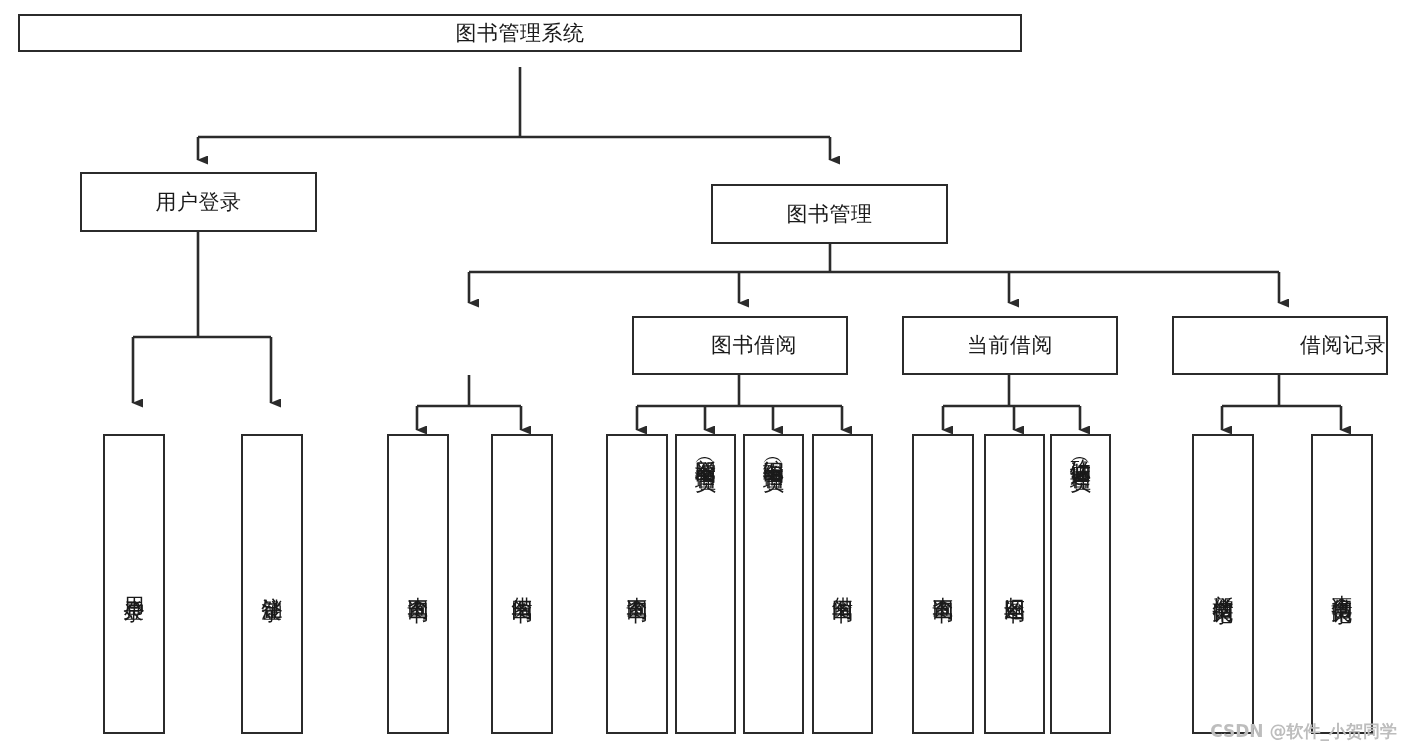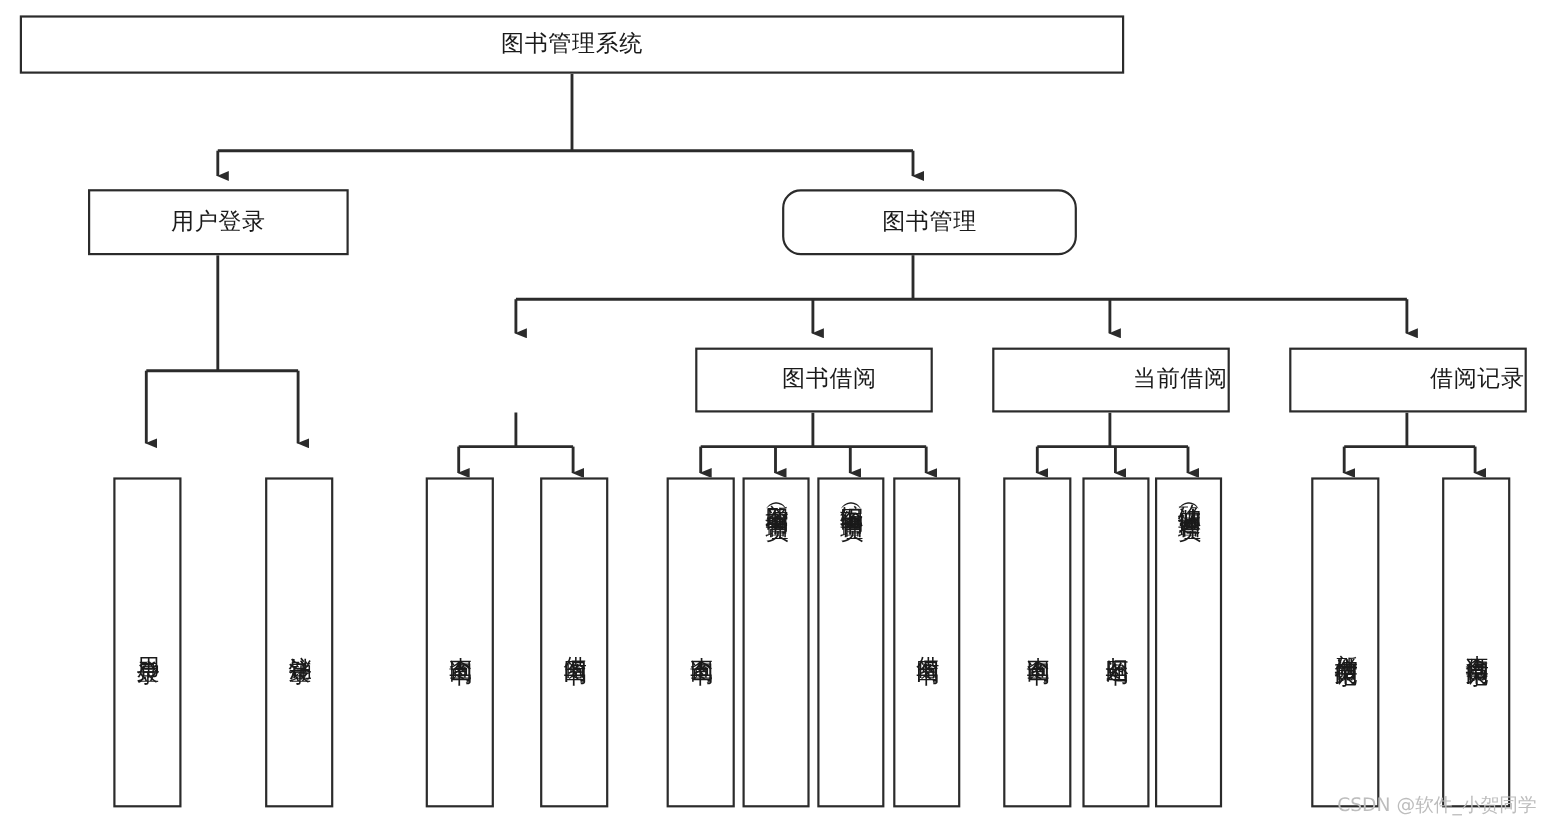--- a/index.html
+++ b/index.html
@@ -61,20 +61,21 @@
   }
   #watermark {
     position: absolute;
     right: 8px;
     bottom: 4px;
     font-size: 17px;
     color: #bdbdbd;
     z-index: 5;
     white-space: nowrap;
     font-family: "DejaVu Sans", sans-serif;
+    font-weight: bold;
   }
 </style>
 </head>
 <body>
 
 <div id="canvas">
 
   <svg class="wires" viewBox="0 0 1405 747">
     <defs>
       <marker id="arrow" markerWidth="9" markerHeight="11" refX="4.5" refY="10" orient="auto" markerUnits="userSpaceOnUse">
@@ -121,35 +122,35 @@
       <path d="M1014,406 L1014,430" marker-end="url(#arrow)"></path>
       <path d="M1080,406 L1080,430" marker-end="url(#arrow)"></path>
 
       <path d="M1279,375 L1279,406"></path>
       <path d="M1222,406 L1341,406"></path>
       <path d="M1222,406 L1222,430" marker-end="url(#arrow)"></path>
       <path d="M1341,406 L1341,430" marker-end="url(#arrow)"></path>
     </g>
   </svg>
 
-  <div class="node" style="left:18px; top:14px; width:1004px; height:53px;">
+  <div class="node" style="left:18px; top:14px; width:1004px; height:38px;">
     <span class="node-label">图书管理系统</span>
   </div>
 
   <div class="node" style="left:80px; top:172px; width:237px; height:60px;">
     <span class="node-label">用户登录</span>
   </div>
-  <div class="node" style="left:711px; top:172px; width:268px; height:60px;border-radius:17px;">
+  <div class="node" style="left:711px; top:184px; width:237px; height:60px;">
     <span class="node-label">图书管理</span>
   </div>
 
   <div class="node" style="left:632px; top:316px; width:216px; height:59px;padding-left:28px;">
     <span class="node-label">图书借阅</span>
   </div>
-  <div class="node" style="left:902px; top:316px; width:216px; height:59px;justify-content:flex-end;">
+  <div class="node" style="left:902px; top:316px; width:216px; height:59px;">
     <span class="node-label">当前借阅</span>
   </div>
   <div class="node" style="left:1172px; top:316px; width:216px; height:59px;justify-content:flex-end;">
     <span class="node-label">借阅记录</span>
   </div>
 
   <div class="node leaf mid" style="left:103px; top:434px; width:62px; height:300px;">
     <span class="node-label">用户登录</span>
   </div>
   <div class="node leaf mid" style="left:241px; top:434px; width:62px; height:300px;">

